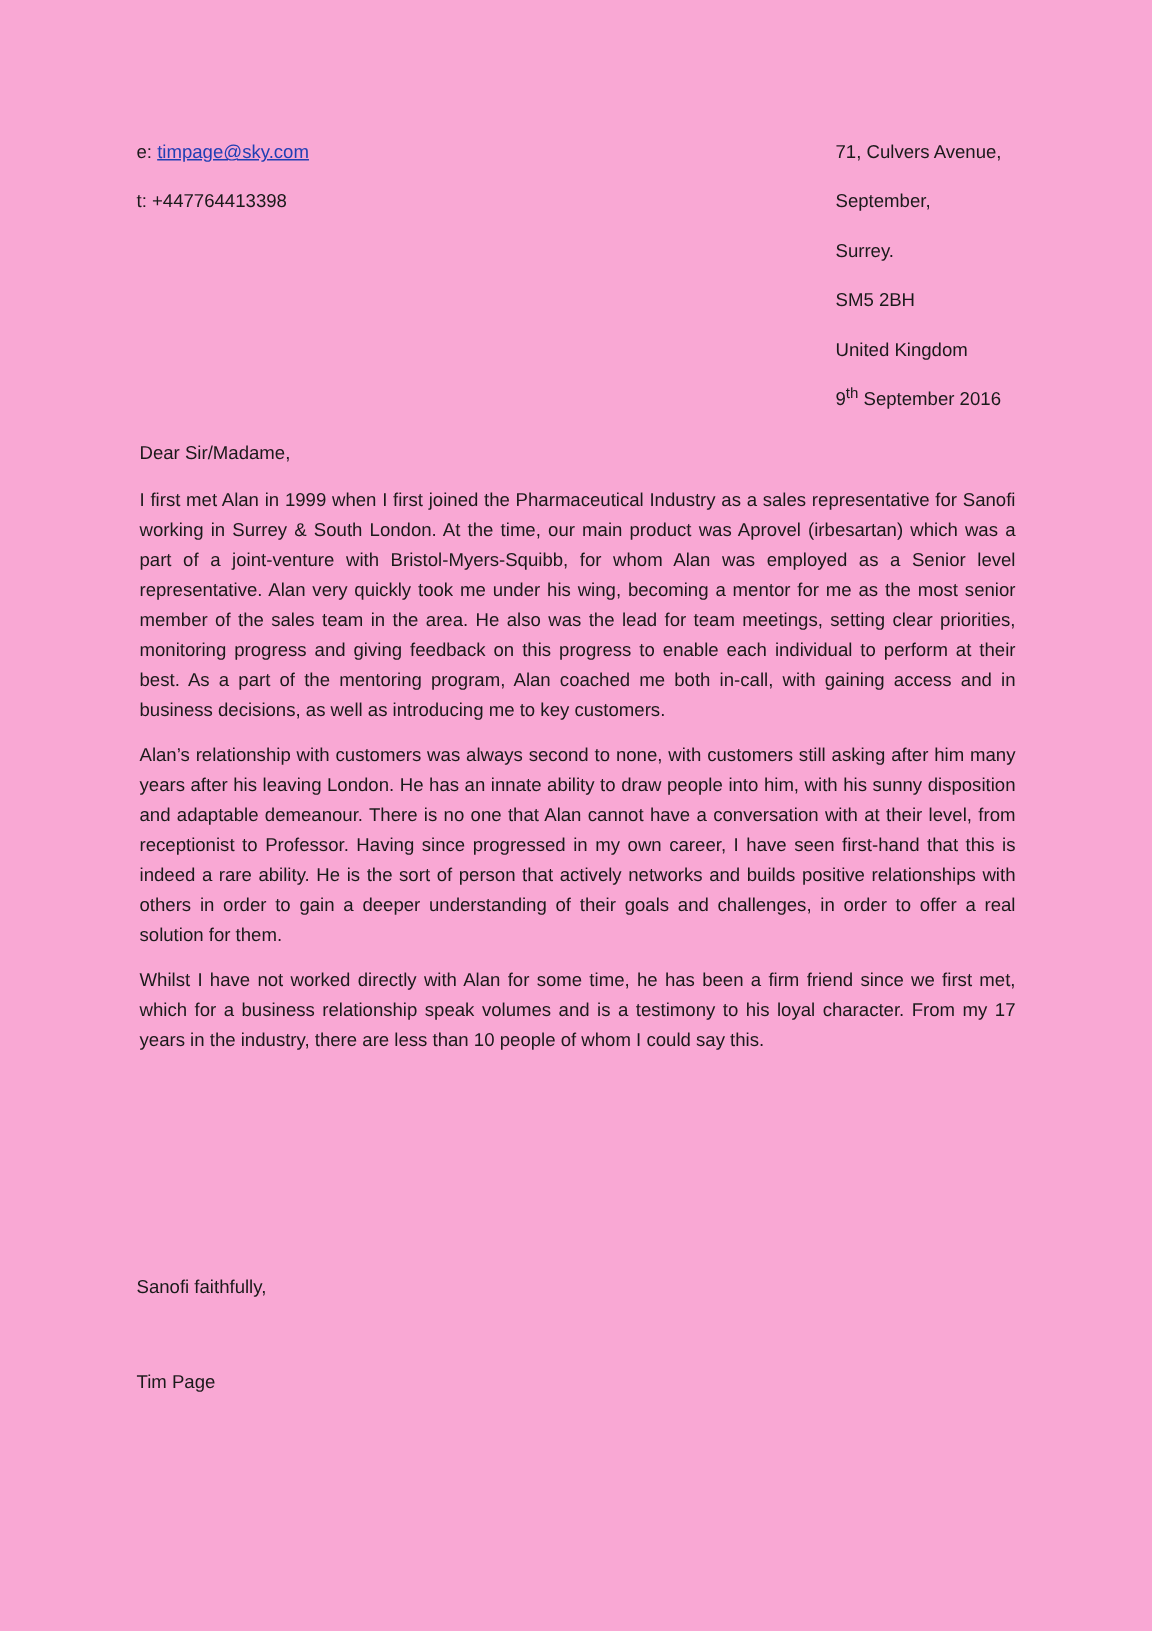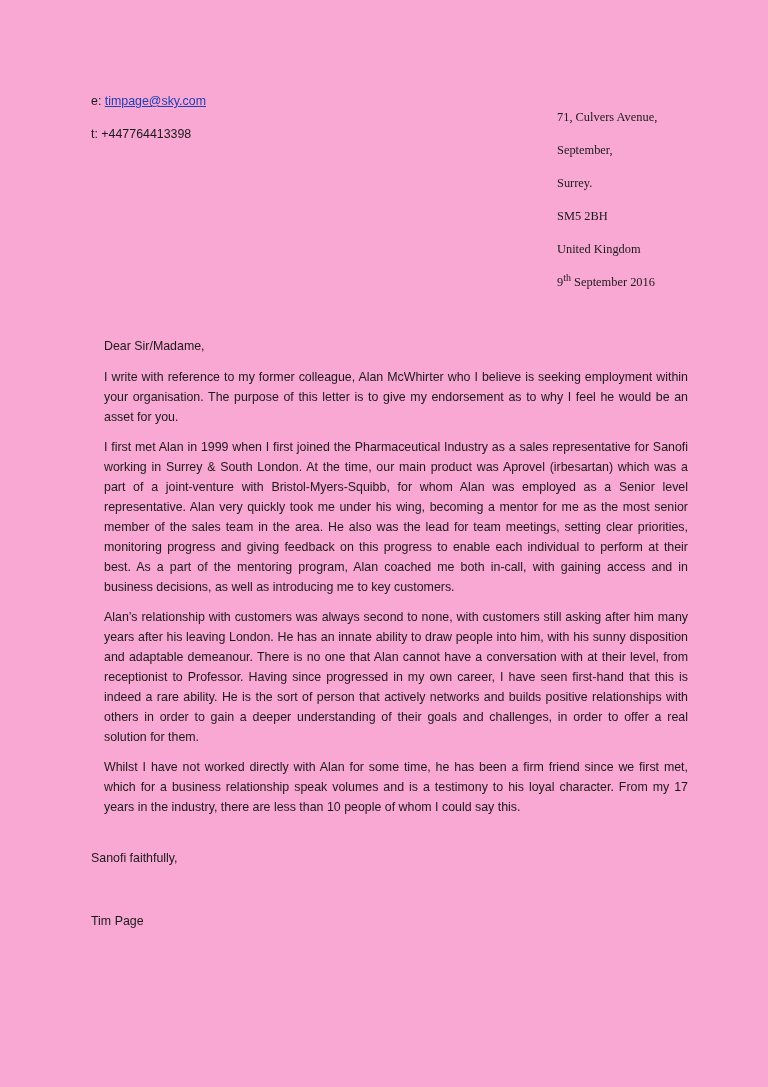--- a/index.html
+++ b/index.html
@@ -32,39 +32,37 @@
       line-height: 15px;
       white-space: nowrap;
     }
     .contact-left a {
       color: #1f3fb3;
       text-decoration: underline;
     }
     .address {
       position: absolute;
       left: 557px;
-      top: 110px;
-      font-family: Liberation Serif, serif;
+      top: 94px;
     }
     .address .line {
       height: 33px;
       line-height: 15px;
       white-space: nowrap;
     }
     .address sup {
       font-size: 10px;
       vertical-align: 5px;
       line-height: 0;
     }
     .body-text {
       position: absolute;
-      left: 104px;
+      left: 93px;
       top: 292px;
       width: 584px;
-      margin-top: 44px;
     }
     .body-text p {
       margin: 0 0 10px 0;
       line-height: 20px;
       text-align: justify;
       text-justify: inter-word;
     }
     .salutation {
       margin: 0 0 11px 0;
       line-height: 20px;
@@ -100,21 +98,20 @@
     <div class="line">71, Culvers Avenue,</div>
     <div class="line">September,</div>
     <div class="line">Surrey.</div>
     <div class="line">SM5 2BH</div>
     <div class="line">United Kingdom</div>
     <div class="line"><span>9</span><sup>th</sup><span> September 2016</span></div>
   </div>
 
   <div class="body-text">
     <div class="salutation">Dear Sir/Madame,</div>
-    <p>I write with reference to my former colleague, Alan McWhirter who I believe is seeking employment within your organisation. The purpose of this letter is to give my endorsement as to why I feel he would be an asset for you.</p>
     <p>I first met Alan in 1999 when I first joined the Pharmaceutical Industry as a sales representative for Sanofi working in Surrey &amp; South London. At the time, our main product was Aprovel (irbesartan) which was a part of a joint-venture with Bristol-Myers-Squibb, for whom Alan was employed as a Senior level representative. Alan very quickly took me under his wing, becoming a mentor for me as the most senior member of the sales team in the area. He also was the lead for team meetings, setting clear priorities, monitoring progress and giving feedback on this progress to enable each individual to perform at their best. As a part of the mentoring program, Alan coached me both in-call, with gaining access and in business decisions, as well as introducing me to key customers.</p>
     <p>Alan’s relationship with customers was always second to none, with customers still asking after him many years after his leaving London. He has an innate ability to draw people into him, with his sunny disposition and adaptable demeanour. There is no one that Alan cannot have a conversation with at their level, from receptionist to Professor. Having since progressed in my own career, I have seen first-hand that this is indeed a rare ability. He is the sort of person that actively networks and builds positive relationships with others in order to gain a deeper understanding of their goals and challenges, in order to offer a real solution for them.</p>
     <p>Whilst I have not worked directly with Alan for some time, he has been a firm friend since we first met, which for a business relationship speak volumes and is a testimony to his loyal character. From my 17 years in the industry, there are less than 10 people of whom I could say this.</p>
   </div>
 
   <div class="closing">Sanofi faithfully,</div>
   <div class="signature">Tim Page</div>
 
 </div>
 

